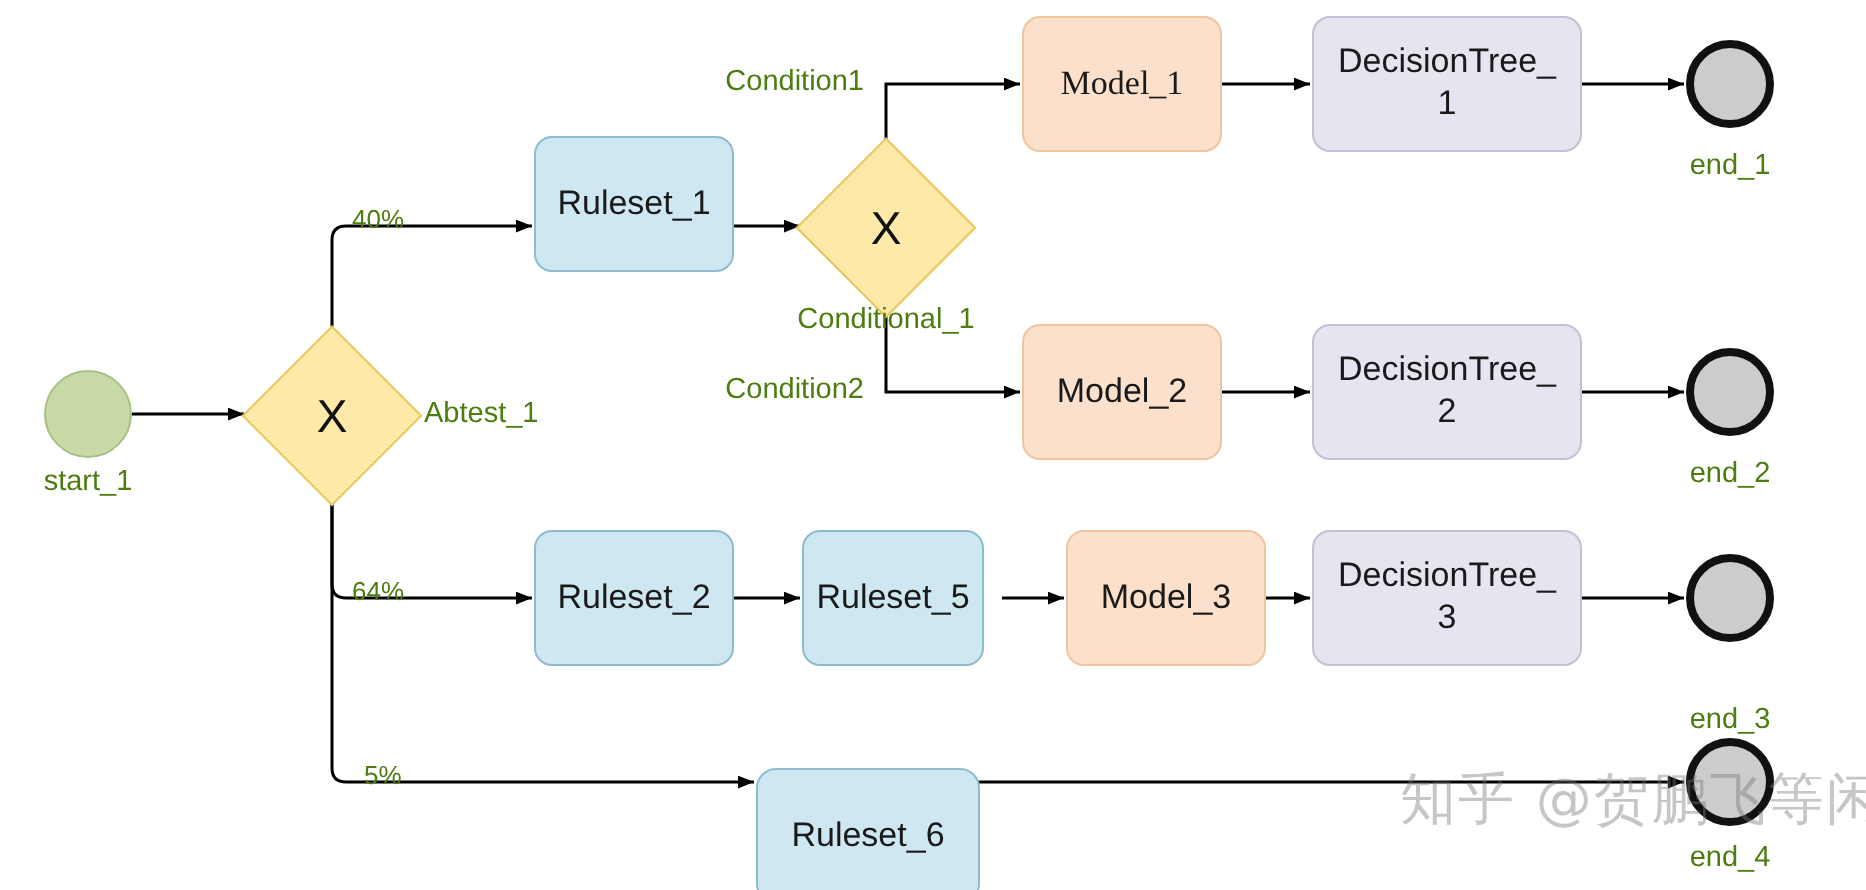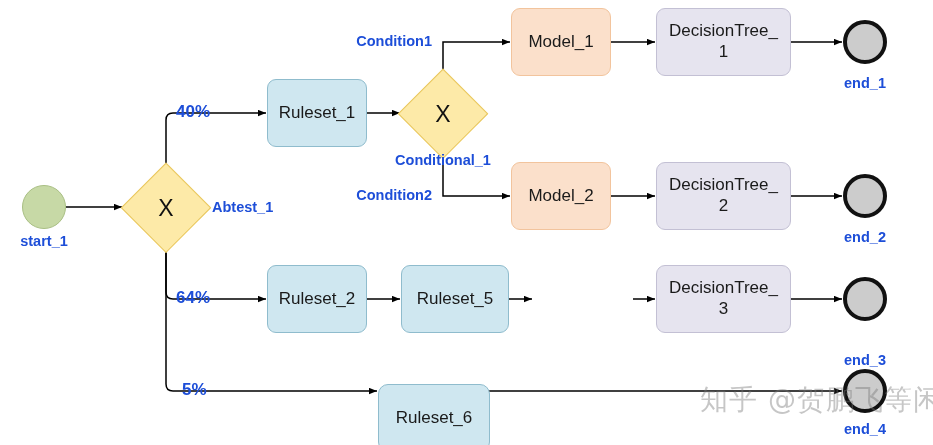--- a/index.html
+++ b/index.html
@@ -90,26 +90,25 @@
   .end-circle {
     border-radius: 50%;
     background: #cccccc;
     border: 4.5px solid #111111;
   }
 
   
   .caption {
     position: absolute;
     font-size: 14.5px;
-    color: #1d4ed8;
+    color: #4d7c0f;
     white-space: nowrap;
-    font-weight: bold;
   }
   .caption.big {
-    font-size: 17px;
+    font-size: 13px;
   }
   .caption.center {
     transform: translateX(-50%);
   }
 
   
   .watermark {
     position: absolute;
     font-size: 28px;
     color: rgba(120, 120, 120, 0.42);
@@ -172,32 +171,32 @@
   <div class="node diamond" style="left:122px; top:164px; width:88px; height:88px;">
     <span class="dshape"></span>
     <span class="dlabel">X</span>
   </div>
   <div class="caption" style="left:212px; top:199px;">Abtest_1</div>
 
   <div class="caption big" style="left:176px; top:102px;">40%</div>
   <div class="caption big" style="left:176px; top:288px;">64%</div>
   <div class="caption big" style="left:182px; top:380px;">5%</div>
 
-  <div class="node box ruleset" style="left:267px; top:79px; width:100px; height:68px;">Ruleset_1</div>
+  <div class="node box ruleset" style="left:267px; top:68px; width:100px; height:68px;">Ruleset_1</div>
 
   <div class="node diamond" style="left:399px; top:70px; width:88px; height:88px;">
     <span class="dshape"></span>
     <span class="dlabel">X</span>
   </div>
   <div class="caption center" style="left:443px; top:152px;">Conditional_1</div>
 
   <div class="caption" style="left:432px; top:33px; transform:translateX(-100%);">Condition1</div>
   <div class="caption" style="left:432px; top:187px; transform:translateX(-100%);">Condition2</div>
 
-  <div class="node box model" style="left:511px; top:8px; width:100px; height:68px;">Model_1</div>
+  <div class="node box model" style="left:511px; top:8px; width:100px; height:68px;font-family:Liberation Serif, serif;">Model_1</div>
 
   <div class="node box dtree" style="left:656px; top:8px; width:135px; height:68px; flex-direction:column;">
     <span>DecisionTree_</span>
     <span>1</span>
   </div>
 
   <div class="node end-circle" style="left:843px; top:20px; width:44px; height:44px;"></div>
   <div class="caption center" style="left:865px; top:75px;">end_1</div>
 
   <div class="node box model" style="left:511px; top:162px; width:100px; height:68px;">Model_2</div>
@@ -205,22 +204,23 @@
   <div class="node box dtree" style="left:656px; top:162px; width:135px; height:68px; flex-direction:column;">
     <span>DecisionTree_</span>
     <span>2</span>
   </div>
 
   <div class="node end-circle" style="left:843px; top:174px; width:44px; height:44px;"></div>
   <div class="caption center" style="left:865px; top:229px;">end_2</div>
 
   <div class="node box ruleset" style="left:267px; top:265px; width:100px; height:68px;">Ruleset_2</div>
 
-  <div class="node box ruleset" style="left:401px; top:265px; width:108px; height:68px;text-align:right;">Ruleset_5</div>
-
+  <div class="node box ruleset" style="left:401px; top:265px; width:91px; height:68px;text-align:right;">Ruleset_5</div>
+
+  <div class="node box model" style="left:533px; top:265px; width:100px; height:68px;">Model_3</div>
 
   <div class="node box dtree" style="left:656px; top:265px; width:135px; height:68px; flex-direction:column;">
     <span>DecisionTree_</span>
     <span>3</span>
   </div>
 
   <div class="node end-circle" style="left:843px; top:277px; width:44px; height:44px;"></div>
   <div class="caption center" style="left:865px; top:332px;margin-top:20px;">end_3</div>
 
   <div class="node box ruleset" style="left:378px; top:384px; width:112px; height:68px;border-radius:10px;">Ruleset_6</div>

